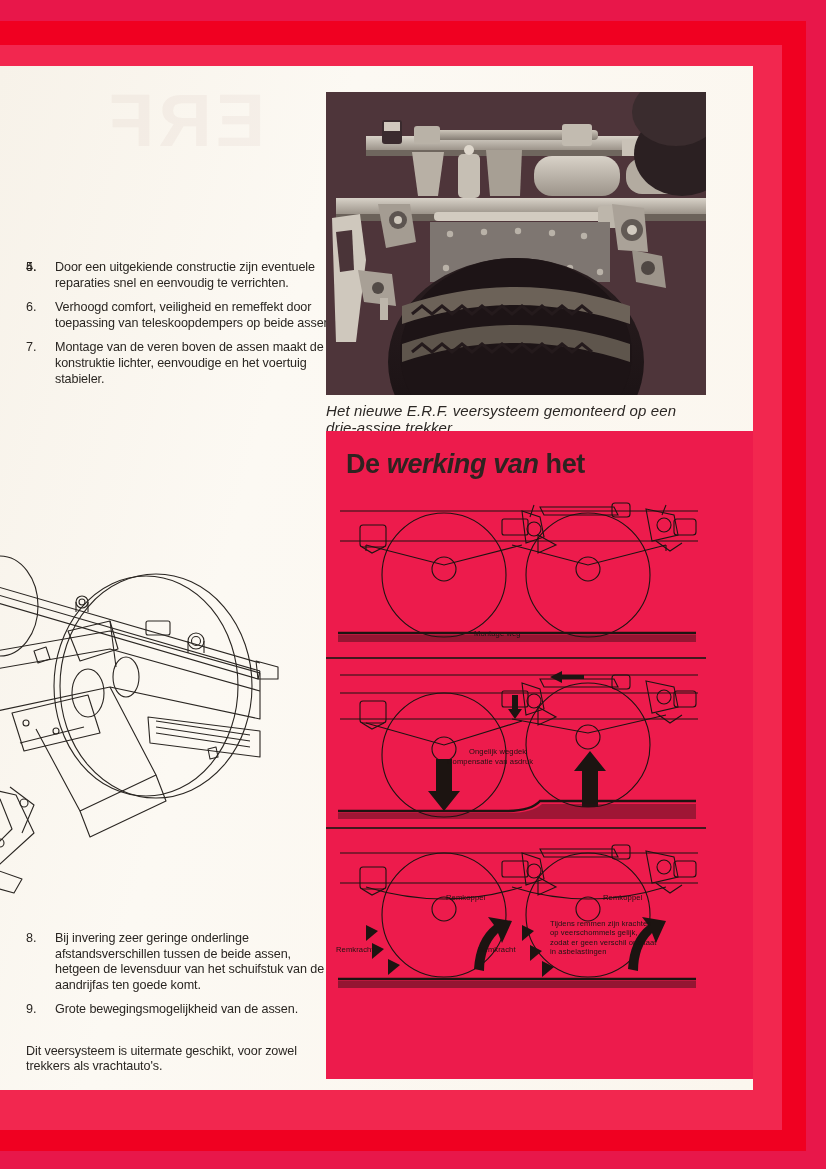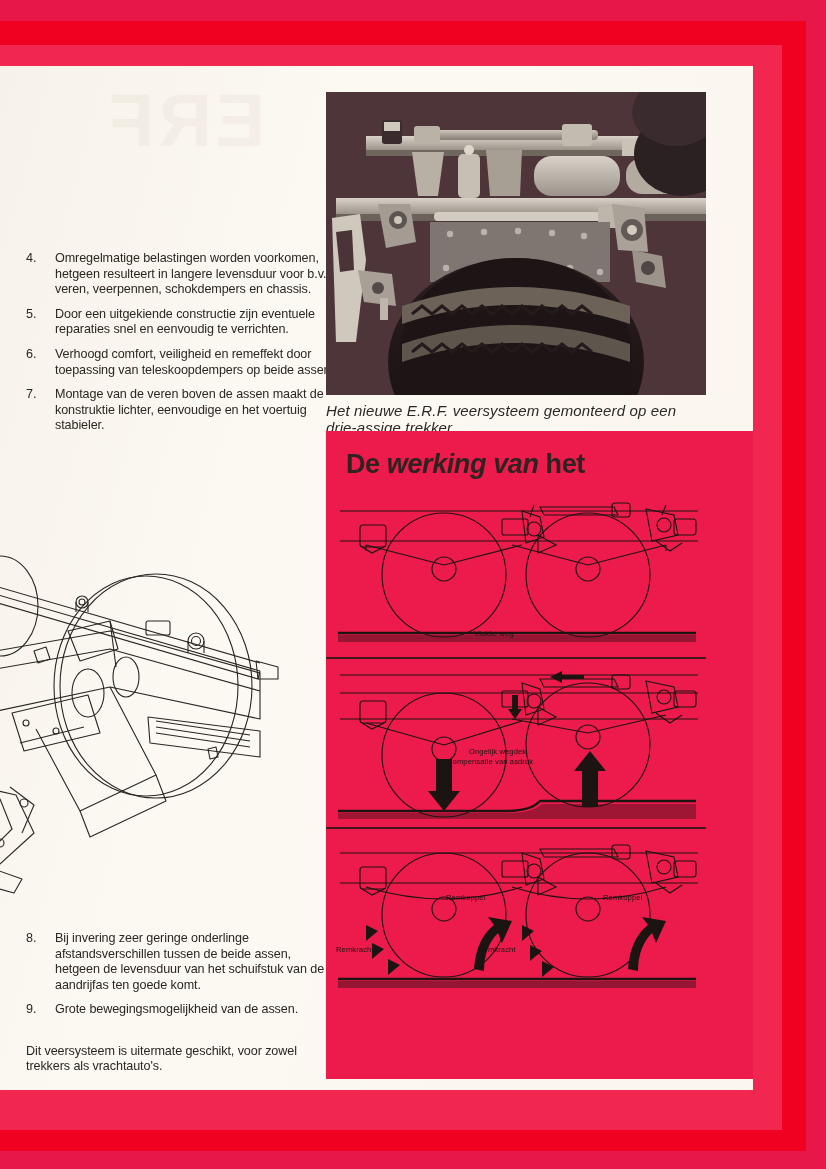--- a/index.html
+++ b/index.html
@@ -194,21 +194,20 @@
 
   <div class="paper">
     <div class="paper-shade"></div>
 
     <div class="ghost">ERF</div>
 
     <div class="text-col list-top">
       <ul class="numlist">
         <li>
           <span class="num">4.</span>
-          <span>Omregelmatige belastingen worden voorkomen, hetgeen resulteert in langere levensduur voor b.v. veren, veerpennen, schokdempers en chassis.</span>
         </li>
         <li>
           <span class="num">5.</span>
           <span>Door een uitgekiende constructie zijn eventuele reparaties snel en eenvoudig te verrichten.</span>
         </li>
         <li>
           <span class="num">6.</span>
           <span>Verhoogd comfort, veiligheid en remeffekt door toepassing van teleskoopdempers op beide assen.</span>
         </li>
         <li>
@@ -425,21 +424,21 @@
               <rect x="348" y="30" width="22" height="16" rx="3"></rect>
               <path d="M330 52 L344 62 L356 54"></path>
 
               <path d="M204 28 L208 16"></path>
               <path d="M336 26 L340 16"></path>
 
               <path d="M12 144 L370 144" stroke-width="2.4"></path>
             </g>
             <rect x="12" y="146" width="358" height="7" fill="#2b1013" opacity="0.45"></rect>
           </svg>
-          <div class="dlabel" style="left:148px; top:140px;">Vlakke weg</div>
+          <div class="dlabel" style="left:148px; top:140px;">Montage weg</div>
         </div>
         <div class="diag-sep"></div>
 
         <div class="diagram">
           <svg width="380" height="168" viewBox="0 0 380 168" xmlns="http://www.w3.org/2000/svg">
             <g fill="none" stroke="#1c1411" stroke-width="1.1">
               <path d="M14 16 L372 16"></path>
               <path d="M14 34 L372 34"></path>
               <path d="M14 60 L372 60"></path>
 
@@ -539,19 +538,20 @@
 
             <g fill="none" stroke="#1c1411" stroke-width="2.4">
               <path d="M12 150 L370 150"></path>
             </g>
             <rect x="12" y="152" width="358" height="7" fill="#2b1013" opacity="0.45"></rect>
           </svg>
           <div class="dlabel" style="left:120px; top:64px;">Remkoppel</div>
           <div class="dlabel" style="left:277px; top:64px;">Remkoppel</div>
           <div class="dlabel" style="left:10px; top:116px;">Remkracht</div>
           <div class="dlabel" style="left:152px; top:116px;">Remkracht</div>
+          <div class="dlabel multi" style="left:224px; top:90px;">Tijdens remmen zijn krachten op veerschommels gelijk, zodat er geen verschil ontstaat in asbelastingen</div>
         </div>
 
       </div>
     </div>
 
   </div>
 </div>
 
 </body></html>

